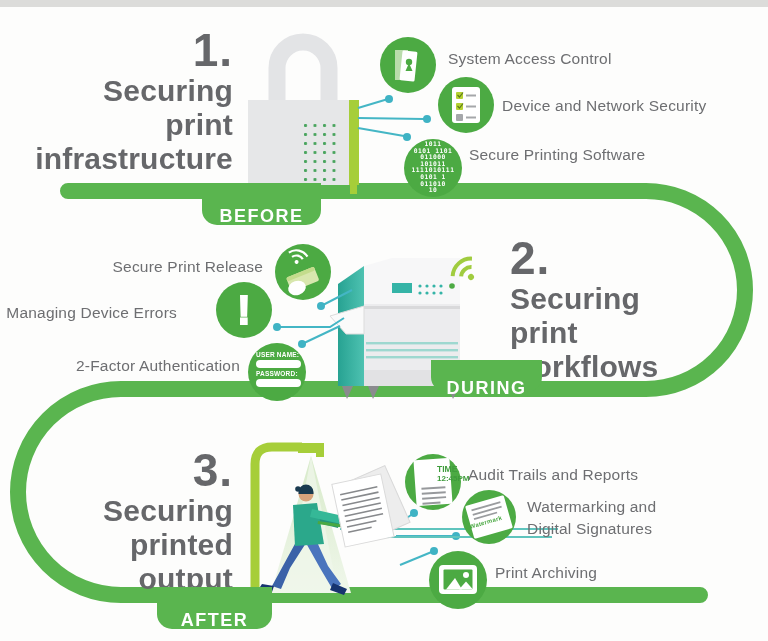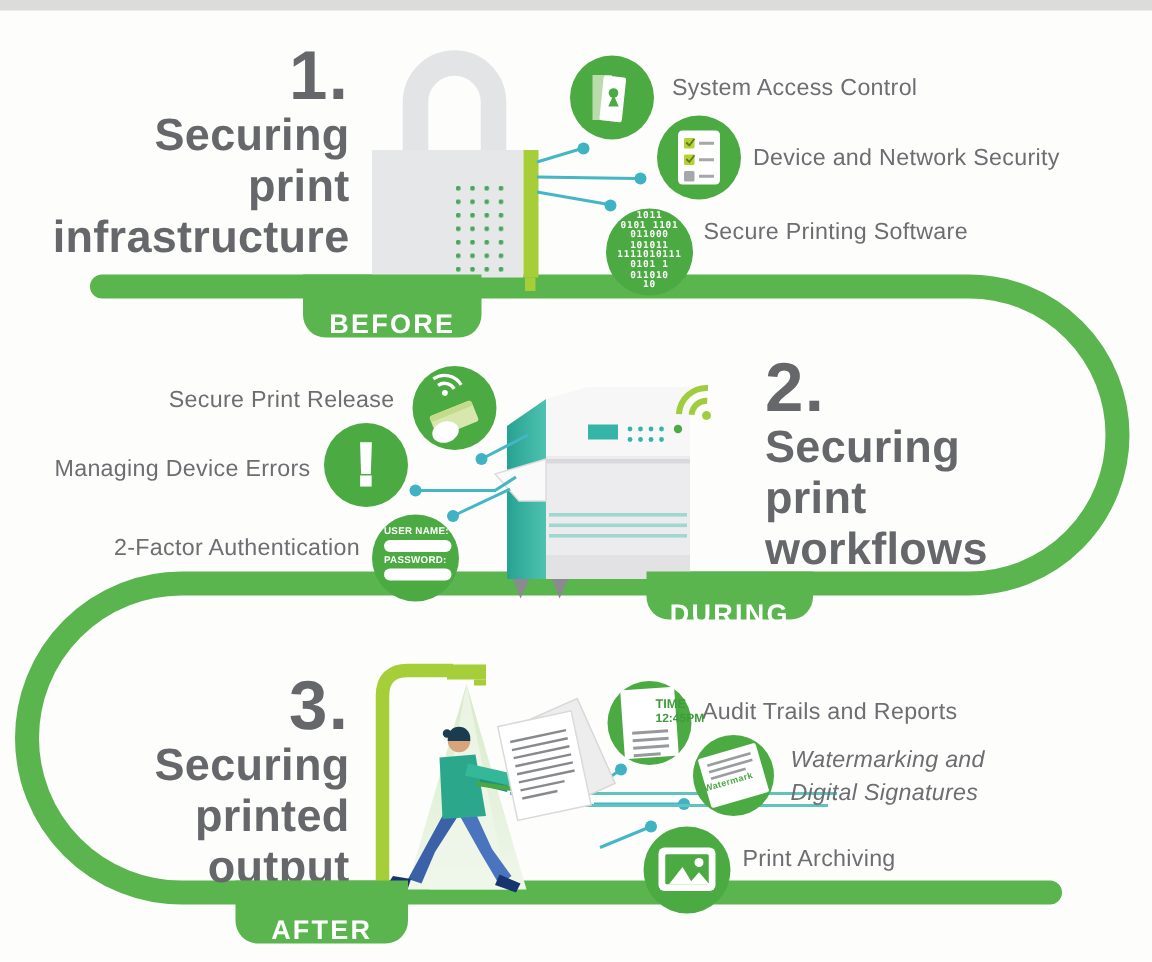--- a/index.html
+++ b/index.html
@@ -285,33 +285,33 @@
   </div>
 
   <div class="heading h-right" style="left:0;top:446px;width:233px;">
     <div class="num">3.</div>
     <div class="line">Securing</div>
     <div class="line">printed</div>
     <div class="line">output</div>
   </div>
 
   <div class="tab" style="left:202px;top:183px;width:119px;height:42px;">BEFORE</div>
-  <div class="tab" style="left:431px;top:381px;width:111px;height:32px;">DURING</div>
+  <div class="tab" style="left:431px;top:360px;width:111px;height:32px;">DURING</div>
   <div class="tab" style="left:157px;top:587px;width:115px;height:42px;">AFTER</div>
 
   <div class="lbl" style="left:448px;top:48px;">System Access Control</div>
   <div class="lbl" style="left:502px;top:95px;">Device and Network Security</div>
   <div class="lbl" style="left:469px;top:144px;">Secure Printing Software</div>
 
   <div class="lbl r" style="right:505px;top:256px;">Secure Print Release</div>
-  <div class="lbl r" style="right:561px;top:302px;">Managing Device Errors</div>
+  <div class="lbl r" style="right:591px;top:302px;">Managing Device Errors</div>
   <div class="lbl r" style="right:528px;top:355px;">2-Factor Authentication</div>
 
   <div class="lbl" style="left:468px;top:464px;">Audit Trails and Reports</div>
-  <div class="lbl" style="left:527px;top:496px;font-style:italic;">
+  <div class="lbl" style="left:527px;top:496px;">
     <div>Watermarking and</div>
     <div>Digital Signatures</div>
   </div>
   <div class="lbl" style="left:495px;top:562px;">Print Archiving</div>
 
   <div class="binary">
     <div>1011</div>
     <div>0101 1101</div>
     <div>011000</div>
     <div>101011</div>

